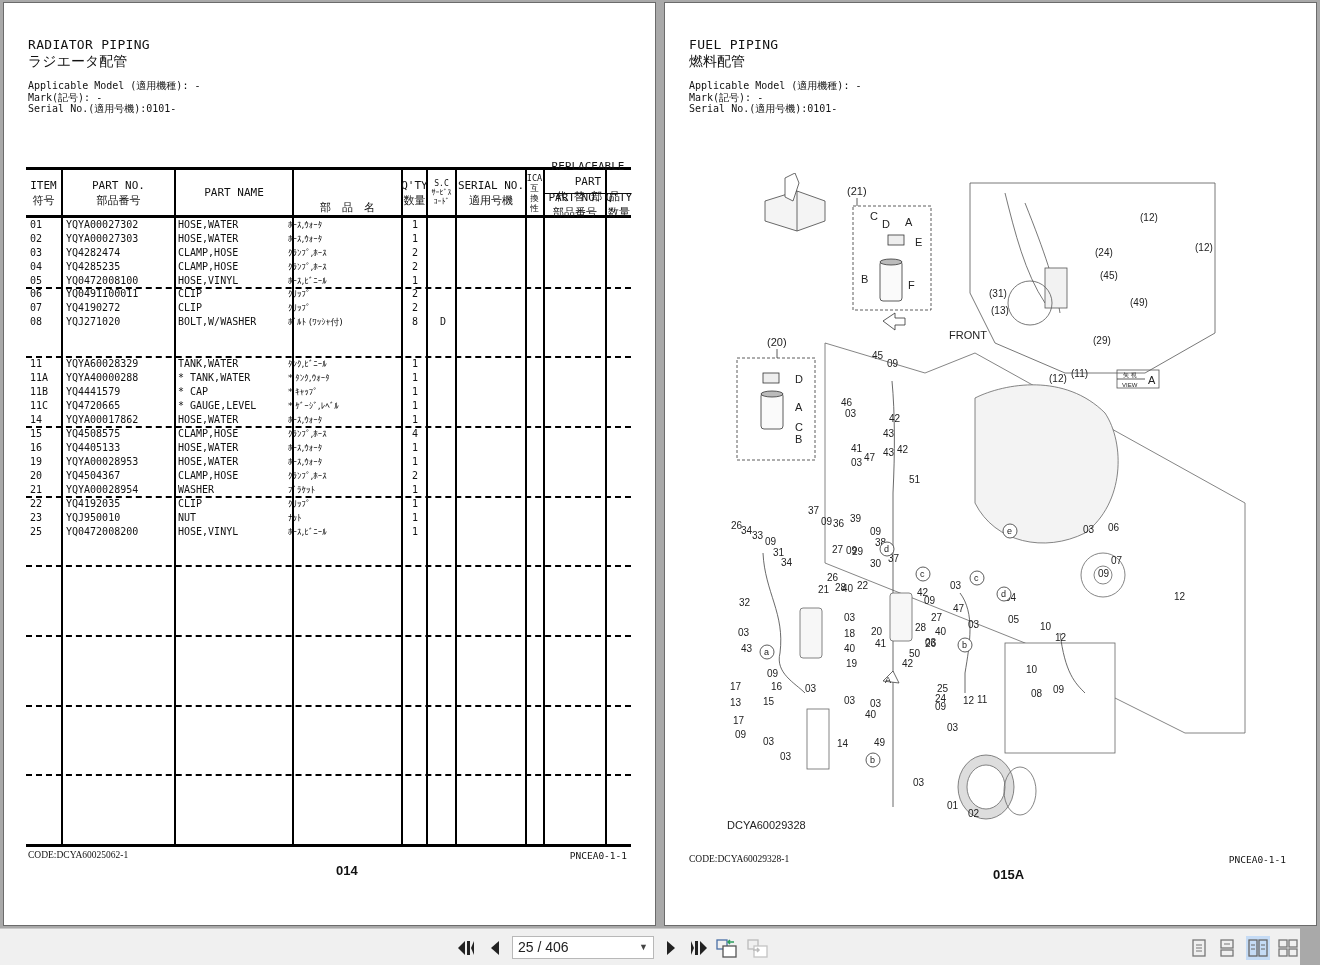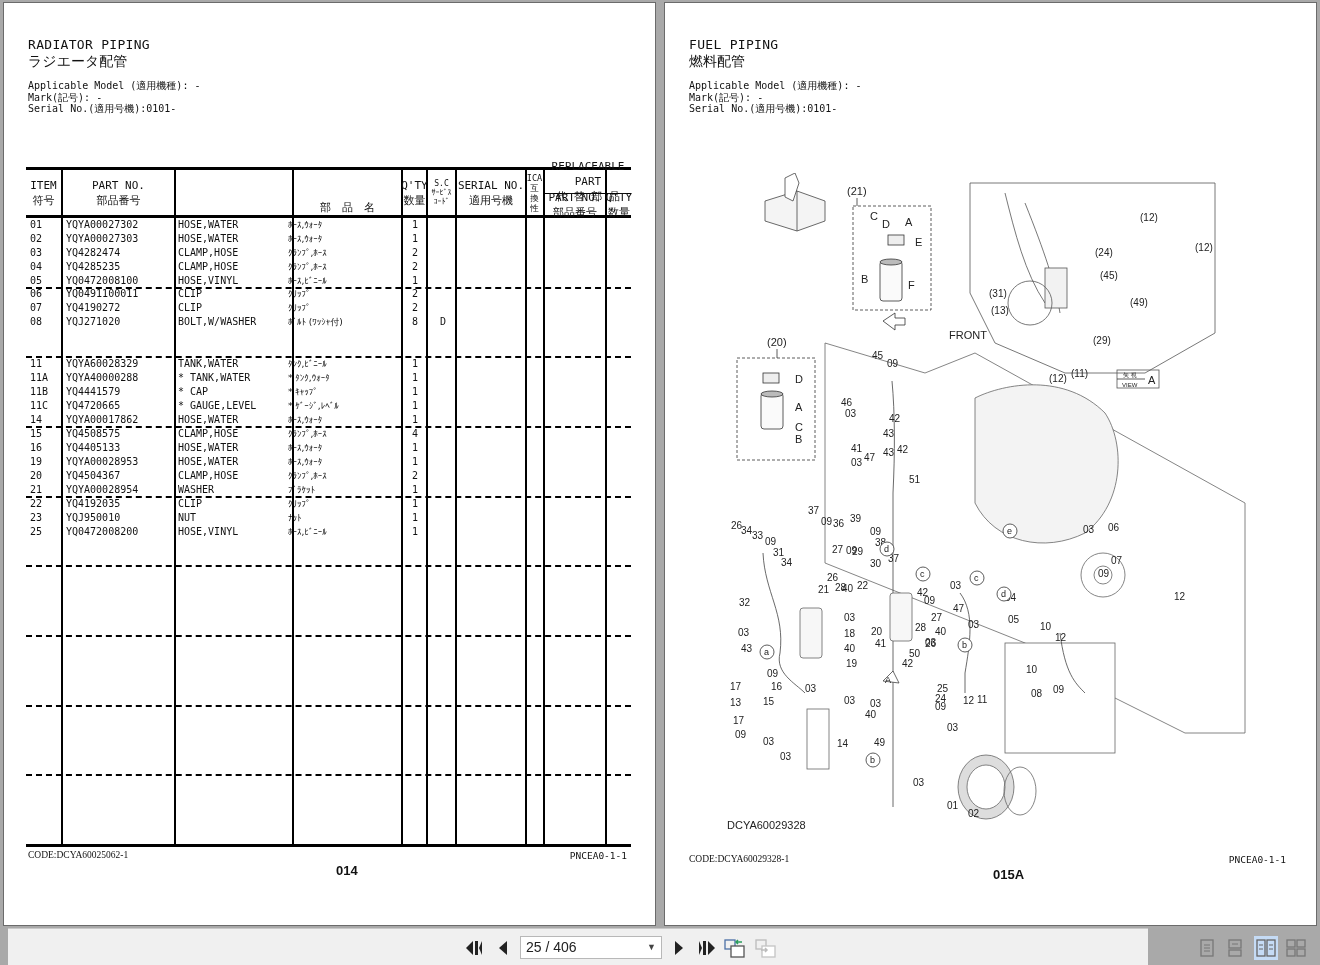--- a/index.html
+++ b/index.html
@@ -33,21 +33,21 @@
   .footer-code { position: absolute; top: 847px; font-size: 9.5px; color: #111; font-family: Liberation Serif, serif; }
   .footer-pno { position: absolute; top: 847px; font-size: 9.5px; color: #111; font-family: "DejaVu Sans Mono", monospace; }
   .pagenum { position: absolute; font-size: 13px; font-weight: bold; color: #111; font-family: "Liberation Sans", sans-serif; }
 
   
   .diagram { position: absolute; left: 60px; top: 170px; width: 580px; height: 660px; }
   .diagram svg { width: 100%; height: 100%; }
   .diag-code { position: absolute; left: 62px; top: 816px; font-size: 11px; color: #222; font-family: "Liberation Sans", sans-serif; }
 
   
-  .toolbar { position: absolute; left: 8px; top: 928px; width: 1140px; height: 37px; background: #f0f0f0; border-top: 1px solid #c8c8c8; }
+  .toolbar { position: absolute; left: 0; top: 928px; width: 1300px; height: 37px; background: #f0f0f0; border-top: 1px solid #c8c8c8; }
   .tb-btn { position: absolute; top: 8px; width: 22px; height: 22px; display: flex; align-items: center; justify-content: center; cursor: pointer; }
   .page-select { position: absolute; left: 512px; top: 7px; width: 142px; height: 23px; background: #fff; border: 1px solid #b8b8b8; font-size: 14px; line-height: 21px; padding-left: 5px; color: #222; font-family: "Liberation Sans", sans-serif; }
   .page-select .caret { position: absolute; right: 5px; top: 0; font-size: 9px; color: #444; }
   .view-btn { position: absolute; top: 7px; width: 24px; height: 24px; display: flex; align-items: center; justify-content: center; }
   .view-btn.active { background: #c5dbf5; }
 </style>
 </head>
 <body>
 
 <div class="viewport">
@@ -73,20 +73,23 @@
       <div class="vline" style="left:579px"></div>
       <div class="rpl-sub" style="left:517px; width:88px;"></div>
 
       <div class="hdrcell" style="left:0; width:35px;">
         <div>ITEM</div>
           <div>符号</div>
       </div>
       <div class="hdrcell" style="left:37px; width:111px;">
         <div>PART NO.</div>
           <div>部品番号</div>
+      </div>
+      <div class="hdrcell" style="left:150px; width:116px;">
+        <div>PART NAME</div>
       </div>
       <div class="hdrcell" style="left:268px; width:107px;justify-content:flex-end;">
         <div>部　品　名</div>
       </div>
       <div class="hdrcell" style="left:377px; width:23px;">
         <div>Q'TY</div>
           <div>数量</div>
       </div>
       <div class="hdrcell" style="left:402px; width:27px; font-size:8px; line-height:9px;">
         <div>S.C</div>

